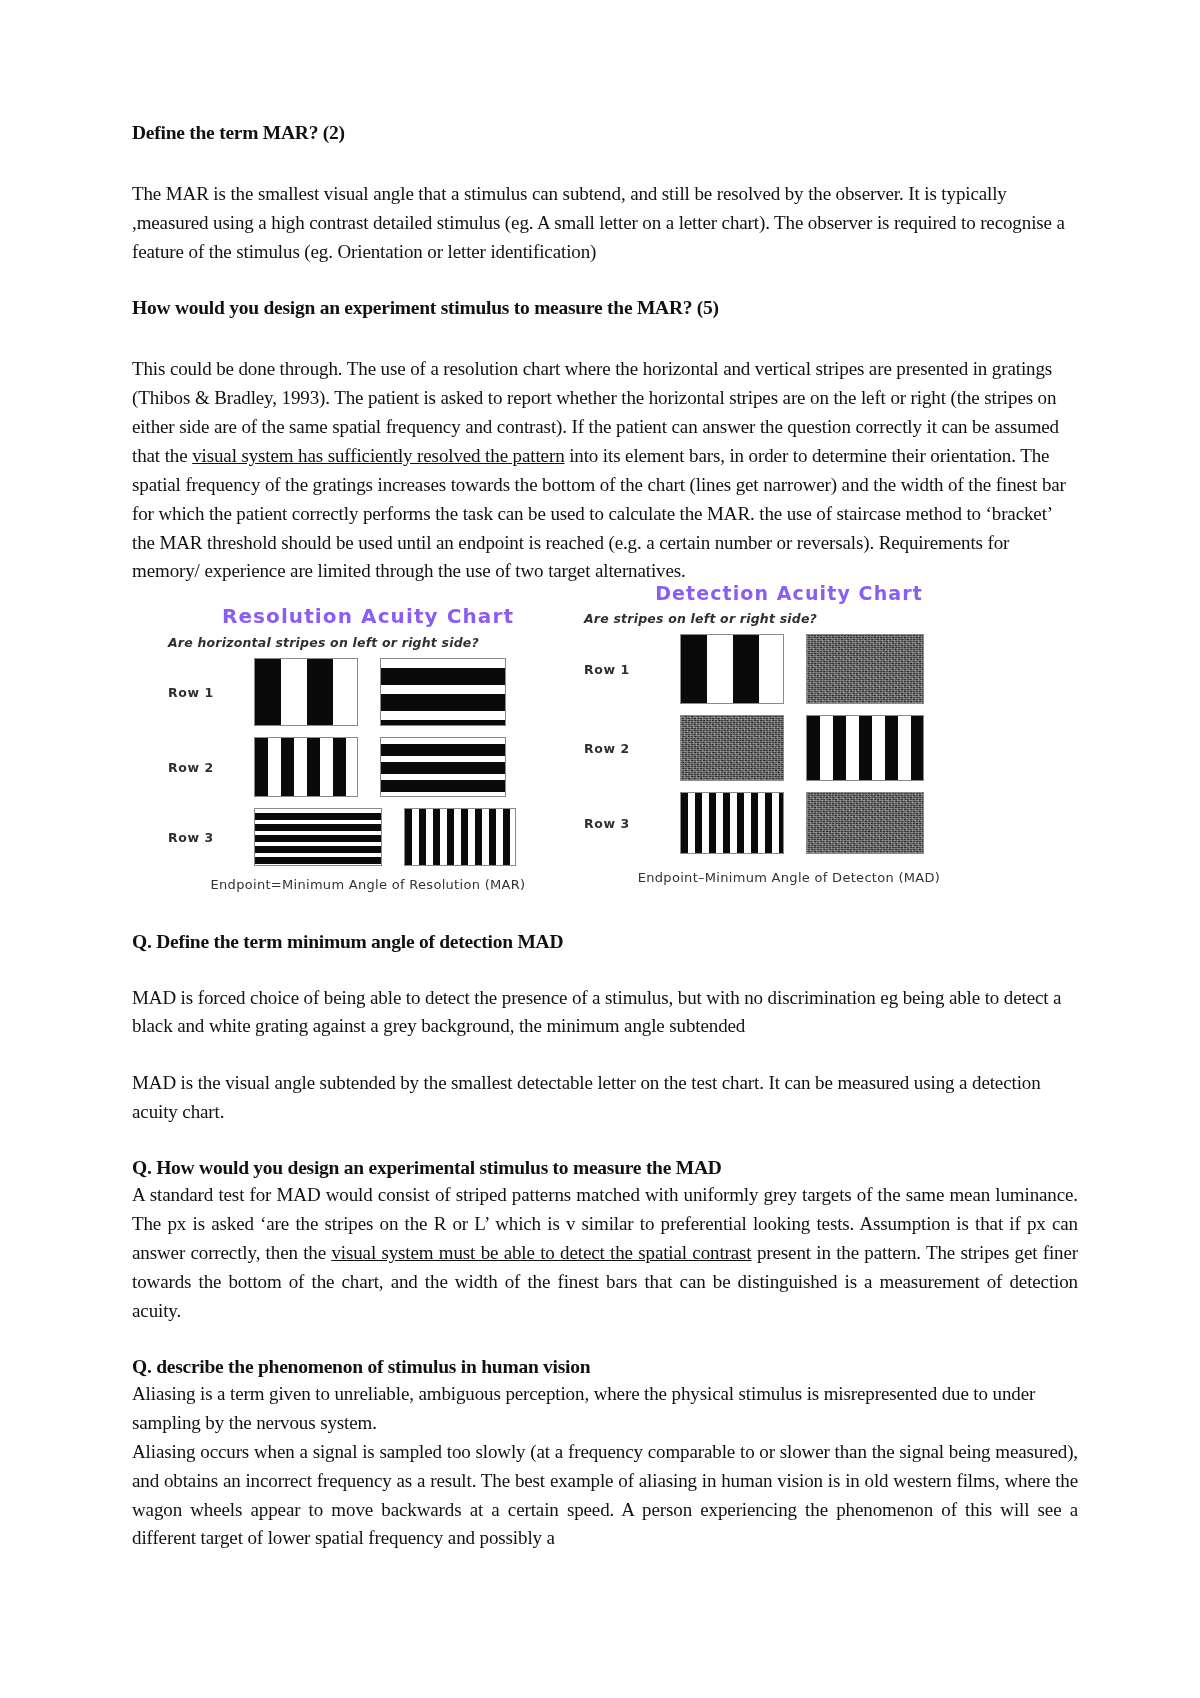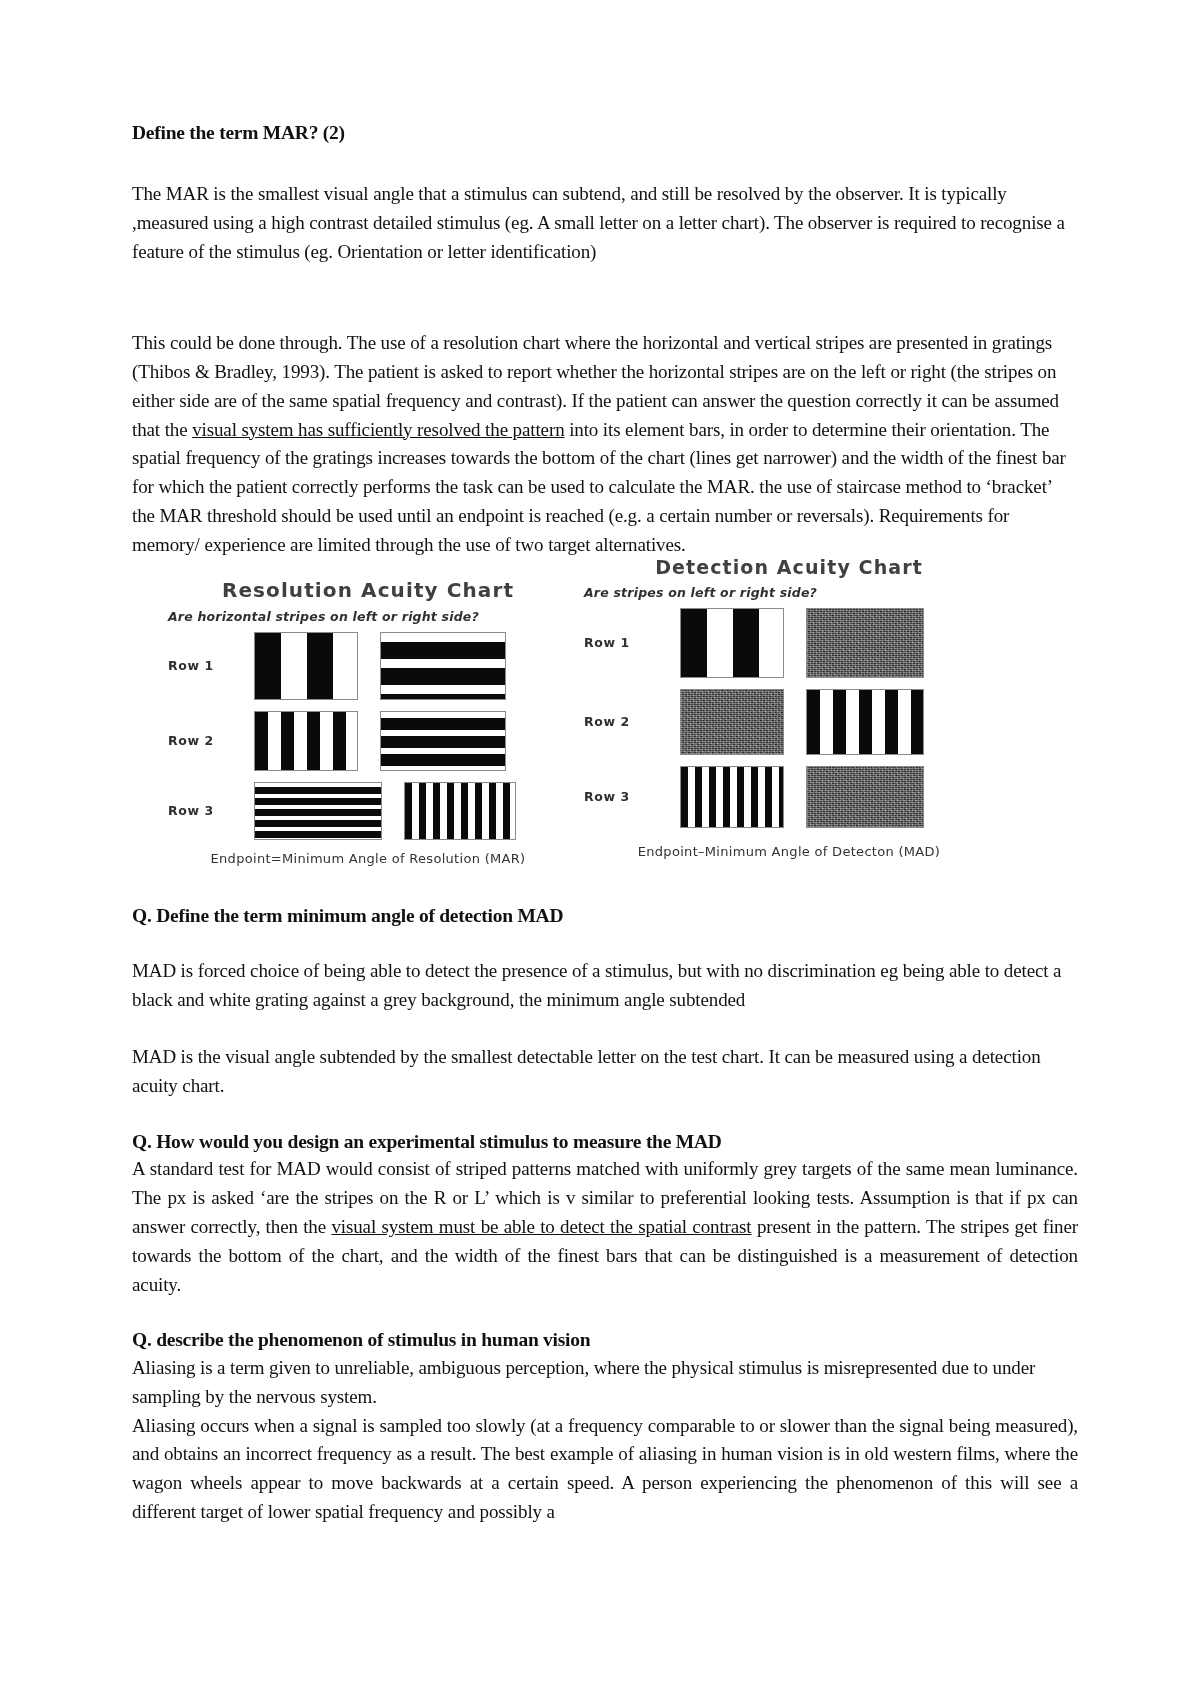--- a/index.html
+++ b/index.html
@@ -59,21 +59,21 @@
   }
   .fig-left  { left: 36px;  width: 400px; }
   .fig-right { left: 452px; width: 410px; top: -22px; }
 
   .fig-title {
     text-align: center;
     font-family: "DejaVu Sans", "Liberation Sans", sans-serif;
     font-weight: bold;
     font-size: 20px;
     letter-spacing: 1.1px;
-    color: #404040;
+    color: #8b5cf6;
     margin-bottom: 7px;
   }
   .fig-title.small { font-size: 19px; }
 
   .fig-sub {
     text-align: left;
     font-family: "DejaVu Sans", "Liberation Sans", sans-serif;
     font-style: italic;
     font-weight: bold;
     font-size: 12.5px;
@@ -141,20 +141,21 @@
 <div class="page">
 
   <div class="q-head">Define the term MAR? (2)</div>
 
   <div class="gap-lg"></div>
 
   <p class="body-text">The MAR is the smallest visual angle that a stimulus can subtend, and still be resolved by the observer. It is typically ,measured using a high contrast detailed stimulus (eg. A small letter on a letter chart). The observer is required to recognise a feature of the stimulus (eg. Orientation or letter identification)</p>
 
   <div class="gap-md"></div>
 
+  <div class="q-head">How would you design an experiment stimulus to measure the MAR?  (5)</div>
 
   <div class="gap-lg"></div>
 
   <p class="body-text"><span>This could be done through. The use of a resolution chart where the horizontal and vertical stripes are presented in gratings (Thibos &amp; Bradley, 1993). The patient is asked to report whether the horizontal stripes are on the left or right (the stripes on either side are of the same spatial frequency and contrast). If the patient can answer the question correctly it can be assumed that the </span><span class="u">visual system has sufficiently resolved the pattern</span><span> into its element bars, in order to determine their orientation. The spatial frequency of the gratings increases towards the bottom of the chart (lines get narrower) and the width of the finest bar for which the patient correctly performs the task can be used to calculate the MAR. the use of staircase method to ‘bracket’ the MAR threshold should be used until an endpoint is reached (e.g. a certain number or reversals). Requirements for memory/ experience are limited through the use of two target alternatives.</span></p>
 
   <div class="figures">
 
     <div class="fig fig-left">
       <div class="fig-title">Resolution Acuity Chart</div>
       <div class="fig-sub">Are horizontal stripes on left or right side?</div>

